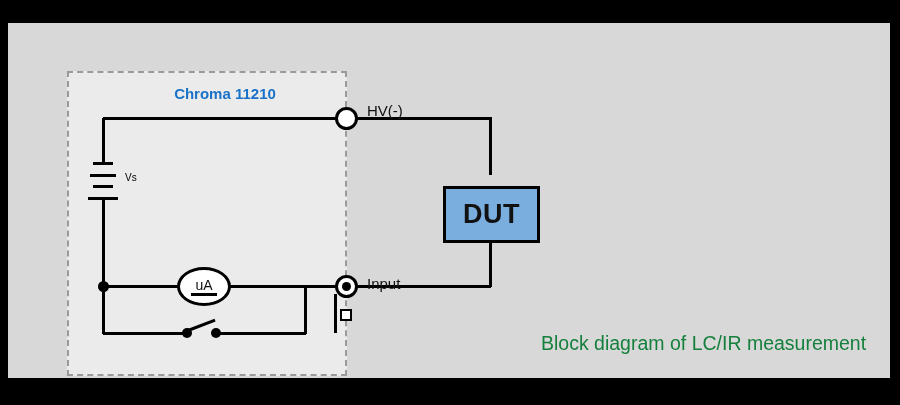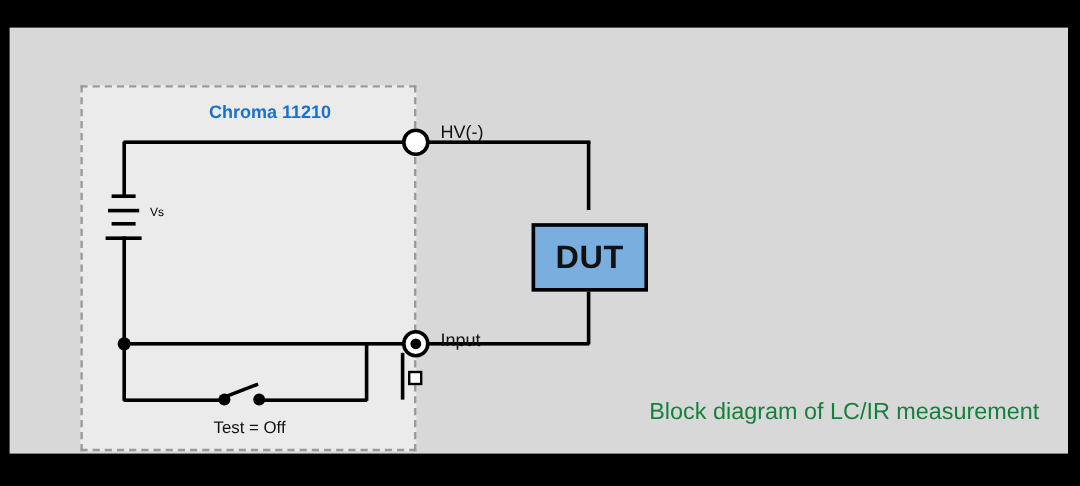--- a/index.html
+++ b/index.html
@@ -132,25 +132,28 @@
     <div class="wire" style="left:325.5px; top:271px; width:3px; height:39px;"></div>
 
     <div class="wire" style="left:85px; top:139px; width:20px; height:3px;"></div>
     <div class="wire" style="left:82px; top:150.5px; width:26px; height:3px;"></div>
     <div class="wire" style="left:85px; top:162px; width:20px; height:3px;"></div>
     <div class="wire" style="left:80px; top:173.5px; width:30px; height:3px;"></div>
     <div class="vs-label">Vs</div>
 
     <div class="dot" style="left:89.5px; top:257.5px; width:11px; height:11px;"></div>
 
+    <div class="ammeter">
+      <div class="txt">uA</div>
+      <div class="bar"></div>
+    </div>
 
     <div class="dot" style="left:174px; top:305px; width:10px; height:10px;"></div>
     <div class="dot" style="left:203px; top:305px; width:10px; height:10px;"></div>
     <div class="lever"></div>
-    <div class="switch-label">Test = Off</div>
 
     <div class="terminal" style="left:326.5px; top:83.5px;"></div>
     <div class="net-label" style="left:359px; top:79px;text-align:right;">HV(-)</div>
 
     <div class="terminal" style="left:326.5px; top:251.5px;">
       <div class="pin"></div>
     </div>
     <div class="net-label" style="left:359px; top:252px;">Input</div>
     <div class="shield-square"></div>
 

